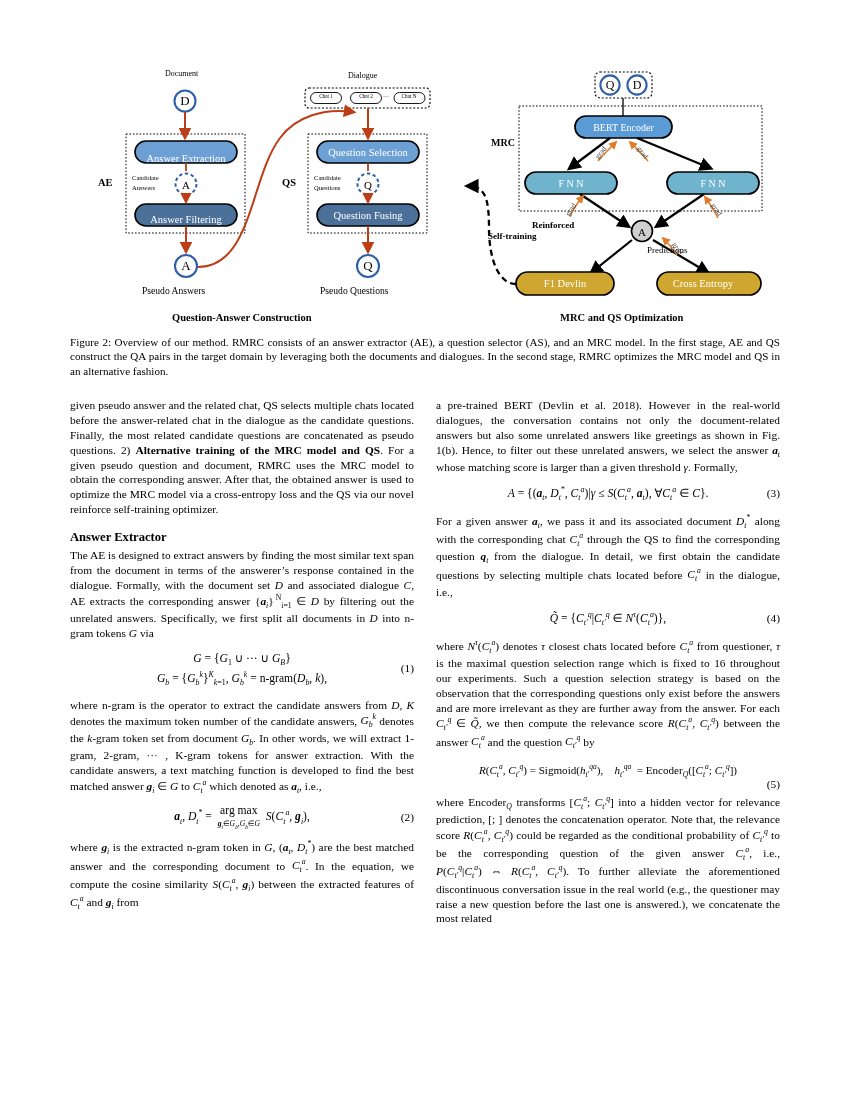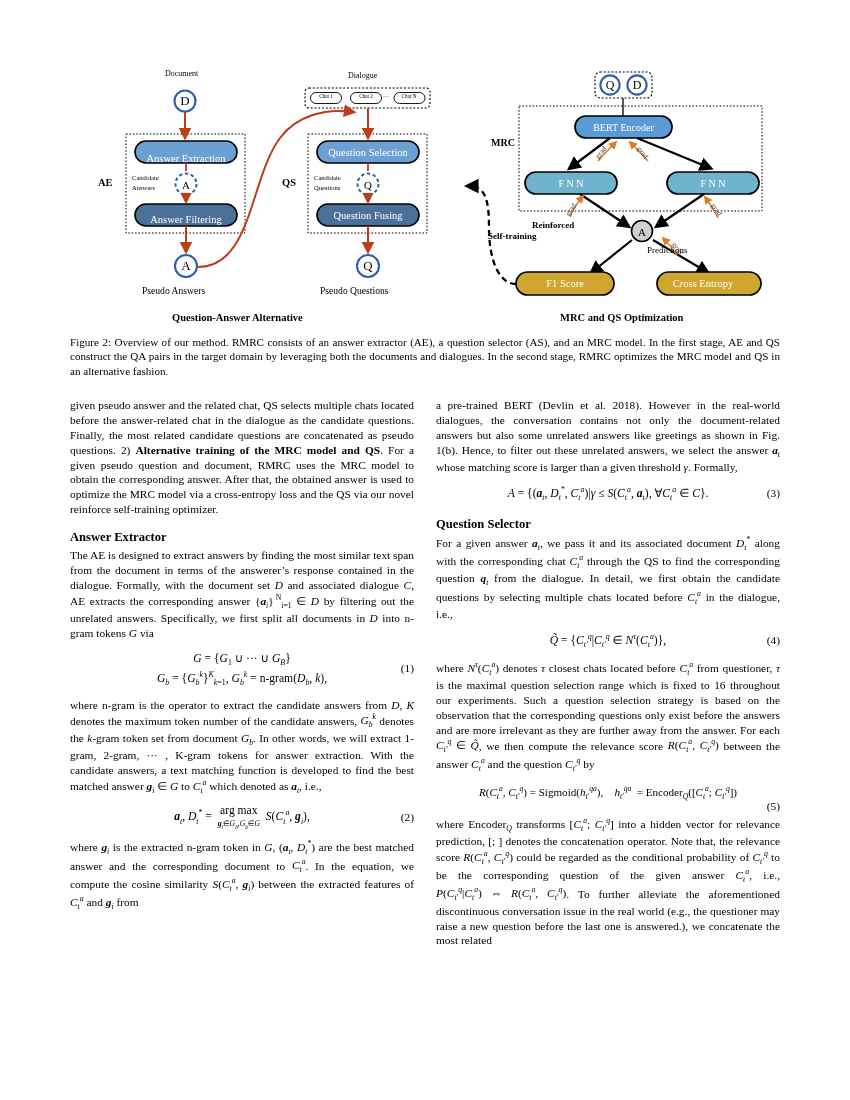--- a/index.html
+++ b/index.html
@@ -256,41 +256,41 @@
     <div class="fig-label" style="left:62px; top:127px; font-size:6.6px;">Answers</div>
     <div class="fig-label" style="left:244px; top:117px; font-size:6.6px;">Candidate</div>
     <div class="fig-label" style="left:244px; top:127px; font-size:6.6px;">Questions</div>
 
     <div class="fig-label" style="left:72px; top:228px; font-size:9.6px;">Pseudo Answers</div>
     <div class="fig-label" style="left:250px; top:228px; font-size:9.6px;">Pseudo Questions</div>
 
     <div class="box-text" style="left:505px; top:58px; width:97px; height:22px; font-size:10px;">BERT Encoder</div>
     <div class="box-text" style="left:455px; top:114px; width:92px; height:22px; font-size:10px;">F N N</div>
     <div class="box-text" style="left:597px; top:114px; width:92px; height:22px; font-size:10px;">F N N</div>
-    <div class="box-text" style="left:446px; top:214px; width:98px; height:23px; font-size:10.5px;">F1 Score</div>
+    <div class="box-text" style="left:446px; top:214px; width:98px; height:23px; font-size:10.5px;">F1 Devlin</div>
     <div class="box-text" style="left:587px; top:214px; width:92px; height:23px; font-size:10.5px;">Cross Entropy</div>
 
     <div class="circ-text" style="left:528px; top:17px; width:24px; height:21px; font-size:12px;">Q</div>
     <div class="circ-text" style="left:555px; top:17px; width:24px; height:21px; font-size:12px;">D</div>
     <div class="circ-text" style="left:560px; top:163px; width:24px; height:21px; font-size:11px;">A</div>
 
     <div class="fig-label" style="left:421px; top:80px; font-size:10px; font-weight:bold;">MRC</div>
 
     <div class="fig-label" style="left:418px; top:163px; font-size:9px; font-weight:bold;margin-left:44px;">Reinforced</div>
     <div class="fig-label" style="left:418px; top:174px; font-size:9px; font-weight:bold;">Self-training</div>
 
     <div class="fig-label" style="left:577px; top:188px; font-size:9px;">Predictions</div>
 
     <div class="grad-lbl" style="left:524px; top:90px; transform:rotate(-52deg);">grad</div>
     <div class="grad-lbl" style="left:566px; top:90px; transform:rotate(52deg);">grad</div>
     <div class="grad-lbl" style="left:494px; top:147px; transform:rotate(-55deg);">grad</div>
     <div class="grad-lbl" style="left:640px; top:147px; transform:rotate(55deg);">grad</div>
     <div class="grad-lbl" style="left:601px; top:186px; transform:rotate(55deg);">grad</div>
 
-    <div class="cap-title" style="left:102px; top:254px;">Question-Answer Alternative</div>
+    <div class="cap-title" style="left:102px; top:254px;">Question-Answer Construction</div>
     <div class="cap-title" style="left:490px; top:254px;">MRC and QS Optimization</div>
   </div>
 
   <div class="caption">Figure 2: Overview of our method. RMRC consists of an answer extractor (AE), a question selector (AS), and an MRC model. In the first stage, AE and QS construct the QA pairs in the target domain by leveraging both the documents and dialogues. In the second stage, RMRC optimizes the MRC model and QS in an alternative fashion.</div>
 
   <div class="col col-left">
 
     <p><span>given pseudo answer and the related chat, QS selects multiple chats located before the answer-related chat in the dialogue as the candidate questions. Finally, the most related candidate questions are concatenated as pseudo questions. </span><span>2) </span><b>Alternative training of the MRC model and QS</b><span>. For a given pseudo question and document, RMRC uses the MRC model to obtain the corresponding answer. After that, the obtained answer is used to optimize the MRC model via a cross-entropy loss and the QS via our novel reinforce self-training optimizer.</span></p>
 
     <h2 class="sec">Answer Extractor</h2>
@@ -323,21 +323,20 @@
 
     <p><span>a pre-trained BERT (Devlin et al. 2018). However in the real-world dialogues, the conversation contains not only the document-related answers but also some unrelated answers like greetings as shown in Fig. 1(b). Hence, to filter out these unrelated answers, we select the answer </span><span class="nowrap"><span class="mbi">a</span><sub class="s">t</sub></span><span> whose matching score is larger than a given threshold </span><span class="mi">γ</span><span>. Formally,</span></p>
 
     <div class="eq">
       <div class="body">
         <span class="mi">A</span> = {(<span class="mbi">a</span><sub class="s">t</sub>, <span class="mi">D</span><sub class="s">t</sub><sup class="n">*</sup>, <span class="mi">C</span><sub class="s">t</sub><sup class="s">a</sup>)|<span class="mi">γ</span> ≤ <span class="mi">S</span>(<span class="mi">C</span><sub class="s">t</sub><sup class="s">a</sup>, <span class="mbi">a</span><sub class="s">t</sub>), ∀<span class="mi">C</span><sub class="s">t</sub><sup class="s">a</sup> ∈ <span class="mi">C</span>}.
       </div>
       <span class="tag">(3)</span>
     </div>
 
-    <h2 class="sec">Question Selector</h2>
 
     <p><span>For a given answer </span><span class="nowrap"><span class="mbi">a</span><sub class="s">t</sub></span><span>, we pass it and its associated document </span><span class="nowrap"><span class="mi">D</span><sub class="s">t</sub><sup class="n">*</sup></span><span> along with the corresponding chat </span><span class="nowrap"><span class="mi">C</span><sub class="s">t</sub><sup class="s">a</sup></span><span> through the QS to find the corresponding question </span><span class="nowrap"><span class="mbi">q</span><sub class="s">t</sub></span><span> from the dialogue. In detail, we first obtain the candidate questions by selecting multiple chats located before </span><span class="nowrap"><span class="mi">C</span><sub class="s">t</sub><sup class="s">a</sup></span><span> in the dialogue, i.e.,</span></p>
 
     <div class="eq">
       <div class="body">
         <span class="mi">Q̃</span> = {<span class="mi">C</span><sub class="s">t′</sub><sup class="s">q</sup>|<span class="mi">C</span><sub class="s">t′</sub><sup class="s">q</sup> ∈ <span class="cal">N</span><sup class="s">τ</sup>(<span class="mi">C</span><sub class="s">t</sub><sup class="s">a</sup>)},
       </div>
       <span class="tag">(4)</span>
     </div>
 

